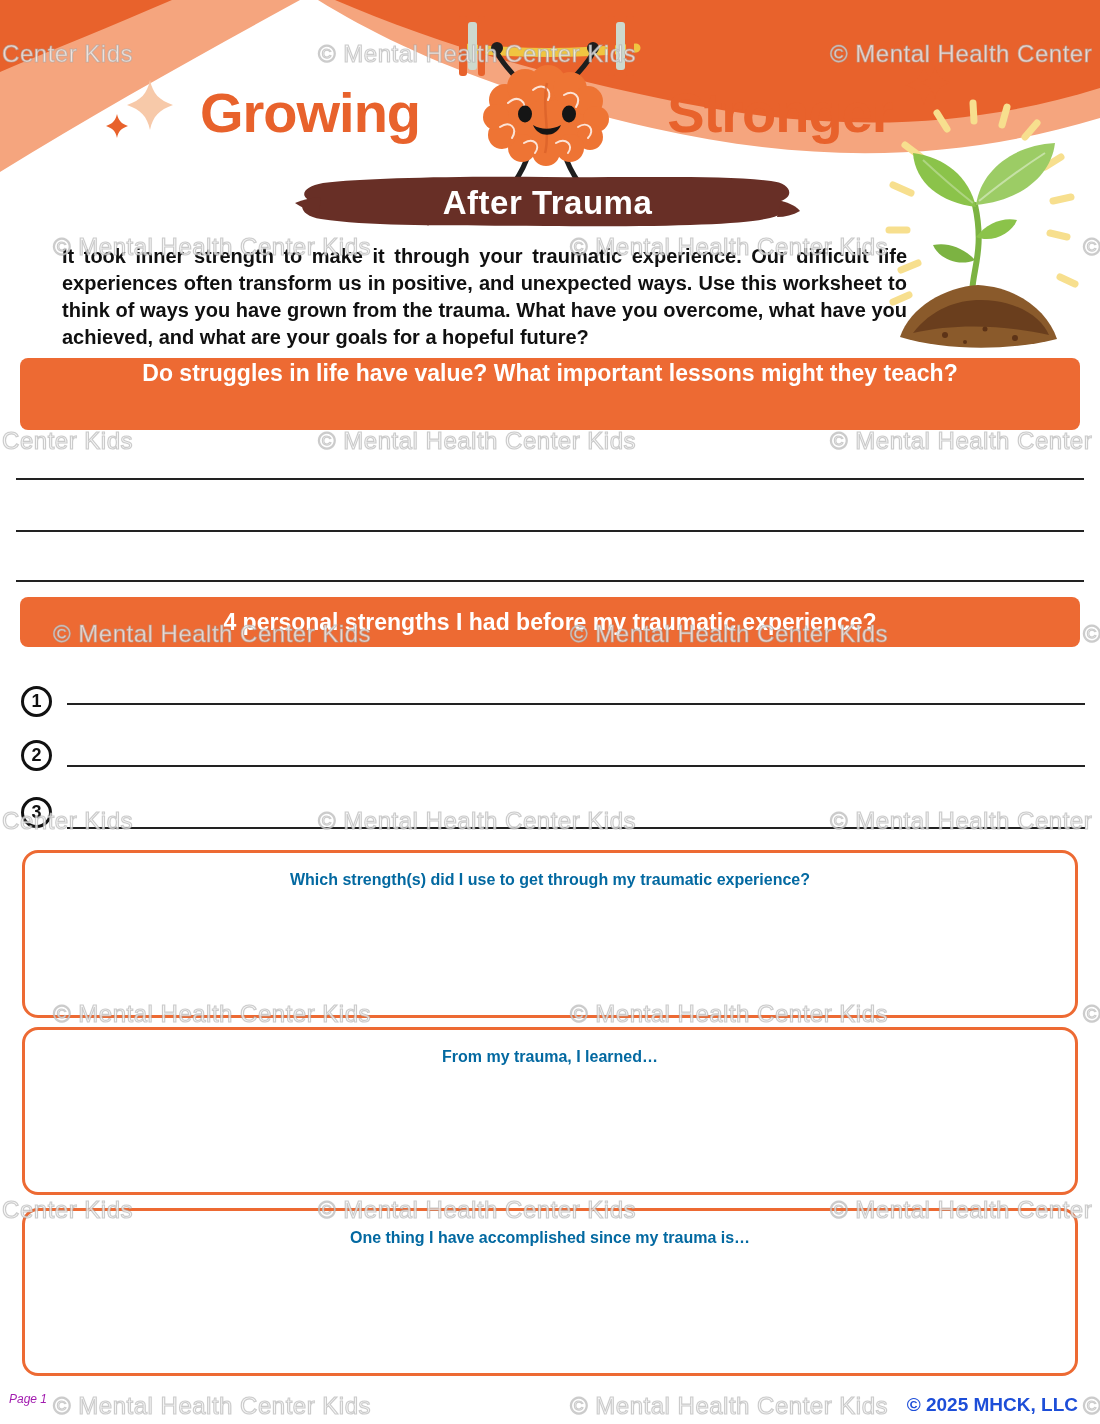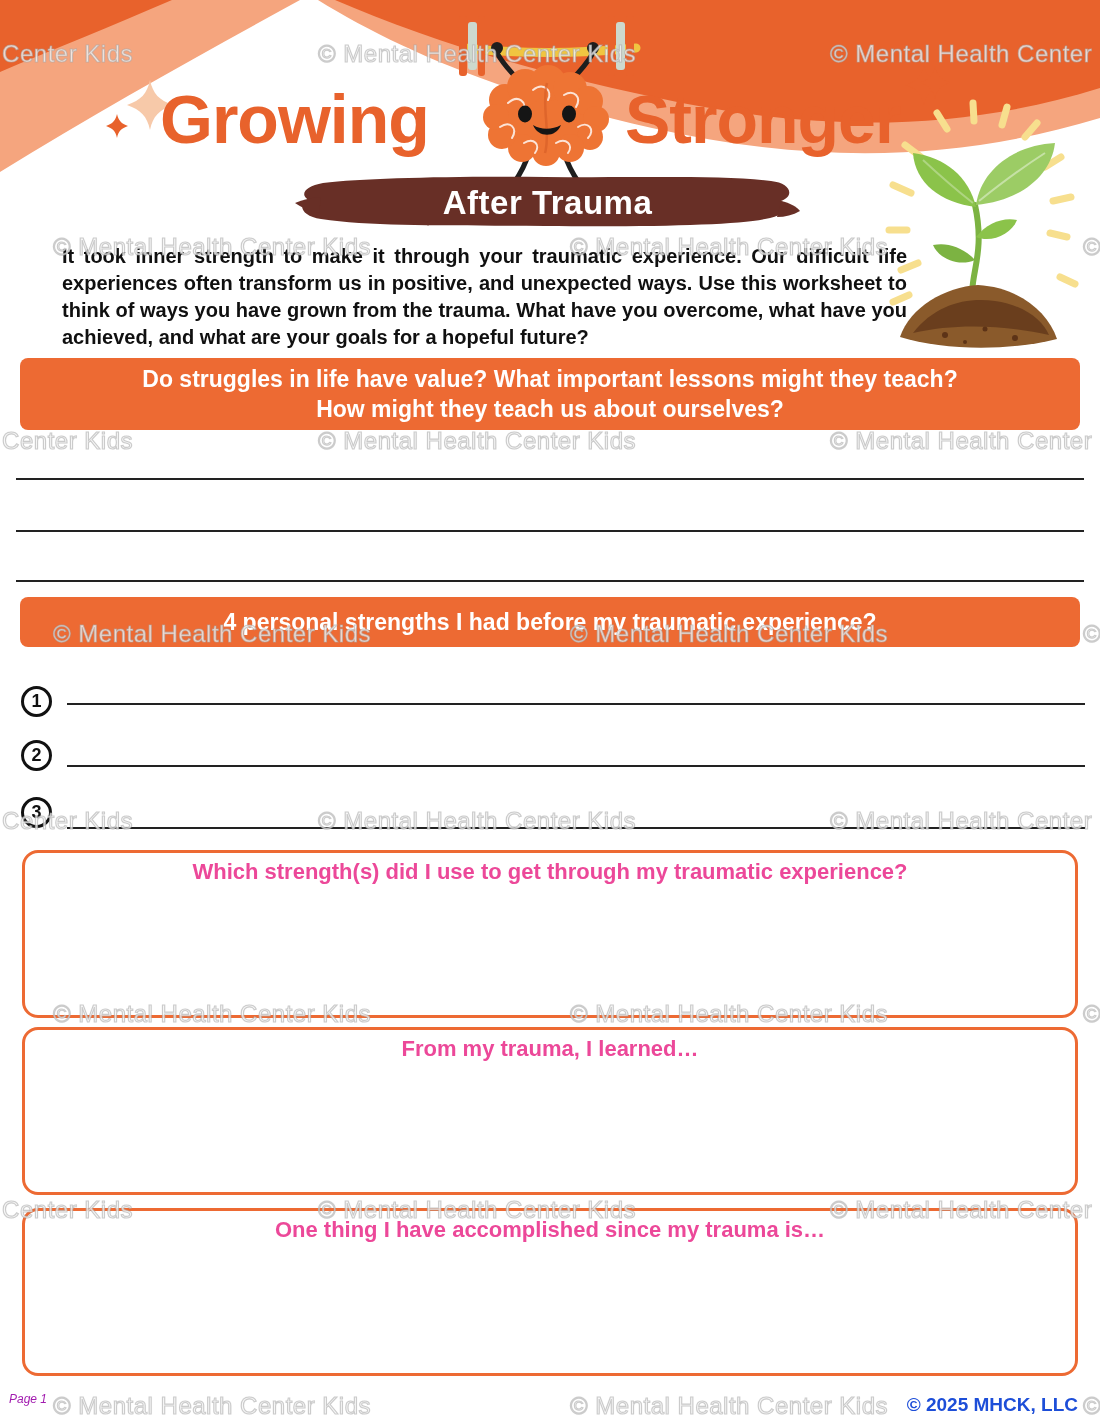--- a/index.html
+++ b/index.html
@@ -3,52 +3,52 @@
 <meta charset="utf-8">
 <style>
   html,body{margin:0;padding:0;background:#fff;}
   .page{
     position:relative; width:1100px; height:1424px; background:#ffffff;
     font-family:"Liberation Sans", sans-serif; overflow:hidden;
   }
   .abs{position:absolute;}
   
   .title{
-    position:absolute; top:80px; font-size:68px; font-weight:800;
-    color:#E8622C; letter-spacing:-1px; white-space:nowrap; z-index:3;
+    position:absolute; top:80px; font-size:56px; font-weight:800;
+    color:#E8622C; letter-spacing:-1px; text-align:center; white-space:nowrap; z-index:3;
   }
   .banner-brush-text{
     position:absolute; left:295px; top:184px; width:505px; text-align:center;
     font-size:33px; font-weight:800; color:#ffffff; letter-spacing:0.5px; z-index:4;
   }
   .intro{
     position:absolute; left:18px; top:243px; width:845px;
     font-size:20px; line-height:27px; font-weight:700; color:#101010;
     text-align:justify; z-index:3;margin-left:44px;
   }
   .obanner{
     position:absolute; left:20px; width:1060px; background:#ED6A33;
     border-radius:8px; color:#ffffff; text-align:center; z-index:3;
   }
-  .obanner1{ top:358px; height:72px; padding-top:6px; box-sizing:border-box;}
+  .obanner1{ top:358px; height:72px; box-sizing:border-box;}
   .obanner1 div{ font-size:23px; font-weight:600; line-height:30px;}
   .obanner2{ top:597px; height:50px;}
   .obanner2 div{ font-size:23px; font-weight:600; line-height:50px;}
   .wline{ position:absolute; border-top:2px solid #222; height:0; z-index:3;}
   .numcircle{
     position:absolute; left:21px; width:31px; height:31px; border:3px solid #111;
     border-radius:50%; box-sizing:border-box; text-align:center;
     font-size:18px; font-weight:700; color:#111; line-height:25px; z-index:3;
   }
   .qbox{
     position:absolute; left:22px; width:1056px; height:168px; background:#fff;
     border:3px solid #ED6A33; border-radius:16px; box-sizing:border-box; z-index:2;
   }
   .qbox .qtitle{
-    margin-top:6px; text-align:center; font-size:22px; font-weight:600; color:#ec4899;
+    margin-top:18px; text-align:center; font-size:16px; font-weight:600; color:#0369a1;
   }
   .footer-page{
     position:absolute; left:9px; top:1392px; font-size:12px; font-style:italic;
     color:#a21caf; z-index:6;
   }
   .footer-copy{
     position:absolute; right:22px; top:1394px; font-size:19px; font-weight:600;
     color:#1d4ed8; z-index:6;
   }
   .wm{
@@ -178,21 +178,20 @@
     <circle cx="70" cy="270" r="3" fill="#5D3317"></circle>
       <circle cx="110" cy="264" r="2.5" fill="#5D3317"></circle>
     <circle cx="140" cy="273" r="3" fill="#5D3317"></circle>
       <circle cx="90" cy="277" r="2" fill="#5D3317"></circle>
   </svg>
 
   <div class="intro">It took inner strength to make it through your traumatic experience. Our difficult life experiences often transform us in positive, and unexpected ways. Use this worksheet to think of ways you have grown from the trauma. What have you overcome, what have you achieved, and what are your goals for a hopeful future?</div>
 
   <div class="obanner obanner1">
     <div>Do struggles in life have value? What important lessons might they teach?</div>
-    <div>How might they teach us about ourselves?</div>
   </div>
 
   <div class="wline" style="left:16px;top:478px;width:1068px;"></div>
   <div class="wline" style="left:16px;top:530px;width:1068px;"></div>
   <div class="wline" style="left:16px;top:580px;width:1068px;"></div>
 
   <div class="obanner obanner2">
     <div>4 personal strengths I had before my traumatic experience?</div>
   </div>
 

